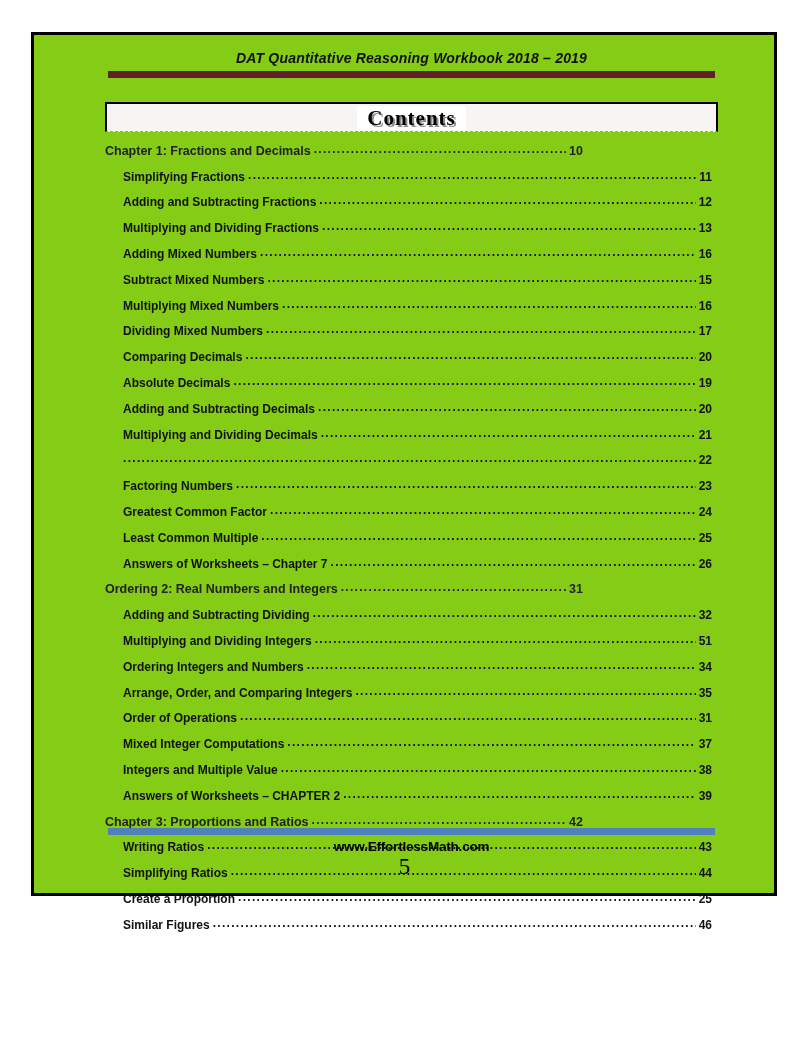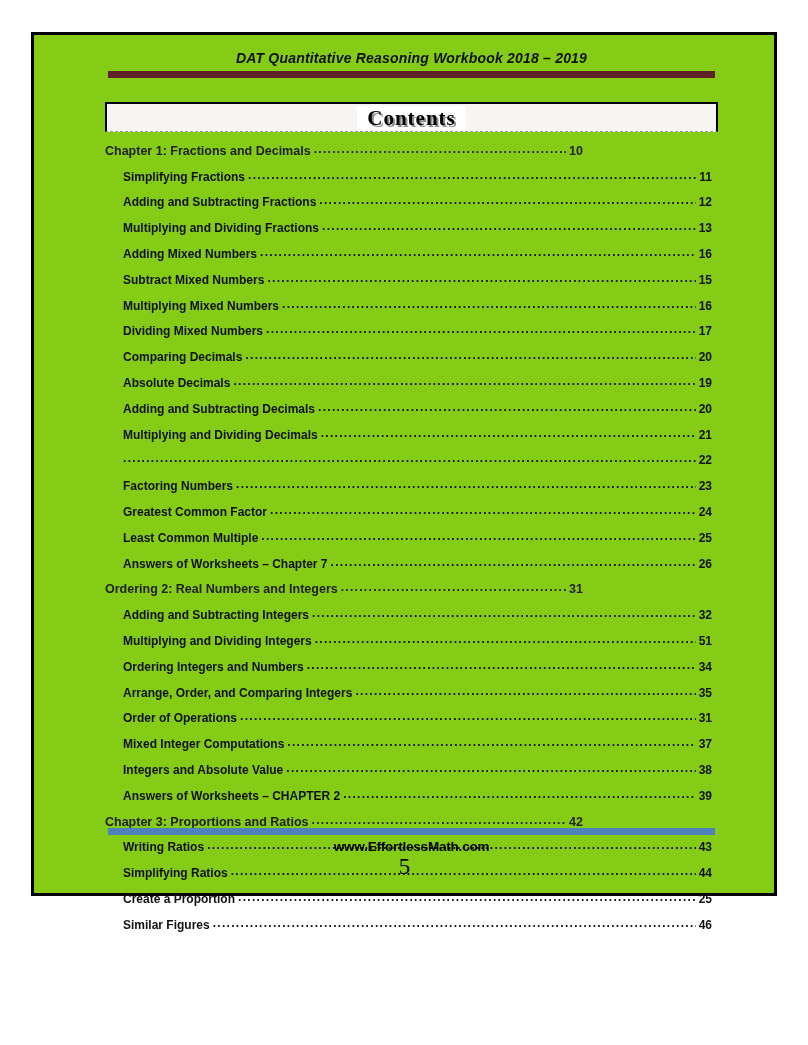--- a/index.html
+++ b/index.html
@@ -215,21 +215,21 @@
           <span class="toc-label">Answers of Worksheets – Chapter 7</span>
           <span class="dots">............................................................................................................................................................................................................................................................................................................</span>
           <span class="toc-page">26</span>
         </div>
         <div class="toc-row chapter">
           <span class="toc-label">Ordering 2: Real Numbers and Integers</span>
           <span class="dots">............................................................................................................................................................................................................................................................................................................</span>
           <span class="toc-page">31</span>
         </div>
         <div class="toc-row section">
-          <span class="toc-label">Adding and Subtracting Integers</span>
+          <span class="toc-label">Adding and Subtracting Dividing</span>
           <span class="dots">............................................................................................................................................................................................................................................................................................................</span>
           <span class="toc-page">32</span>
         </div>
         <div class="toc-row section">
           <span class="toc-label">Multiplying and Dividing Integers</span>
           <span class="dots">............................................................................................................................................................................................................................................................................................................</span>
           <span class="toc-page">51</span>
         </div>
         <div class="toc-row section">
           <span class="toc-label">Ordering Integers and Numbers</span>
@@ -245,21 +245,21 @@
           <span class="toc-label">Order of Operations</span>
           <span class="dots">............................................................................................................................................................................................................................................................................................................</span>
           <span class="toc-page">31</span>
         </div>
         <div class="toc-row section">
           <span class="toc-label">Mixed Integer Computations</span>
           <span class="dots">............................................................................................................................................................................................................................................................................................................</span>
           <span class="toc-page">37</span>
         </div>
         <div class="toc-row section">
-          <span class="toc-label">Integers and Absolute Value</span>
+          <span class="toc-label">Integers and Multiple Value</span>
           <span class="dots">............................................................................................................................................................................................................................................................................................................</span>
           <span class="toc-page">38</span>
         </div>
         <div class="toc-row section">
           <span class="toc-label">Answers of Worksheets – CHAPTER 2</span>
           <span class="dots">............................................................................................................................................................................................................................................................................................................</span>
           <span class="toc-page">39</span>
         </div>
         <div class="toc-row chapter">
           <span class="toc-label">Chapter 3: Proportions and Ratios</span>

